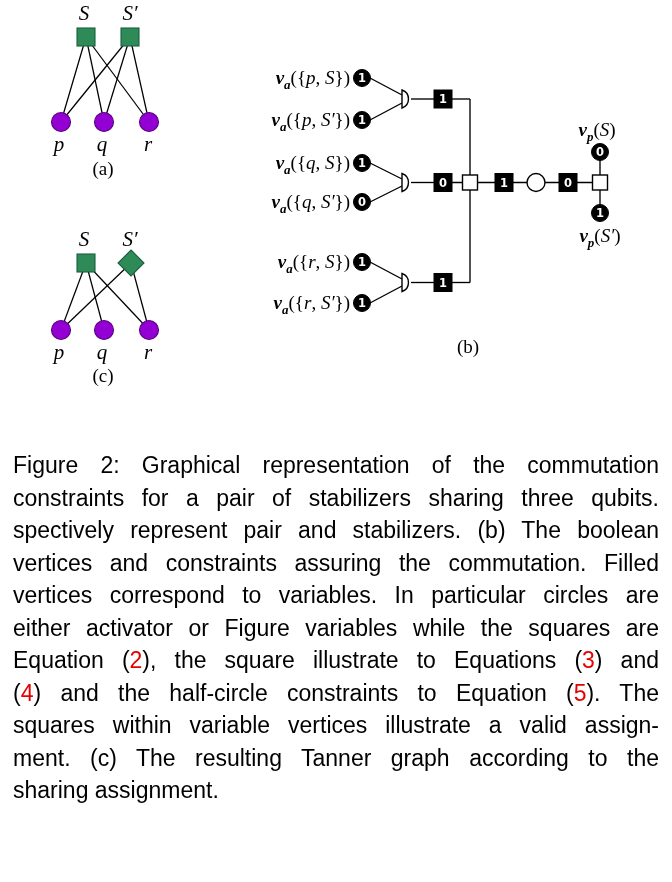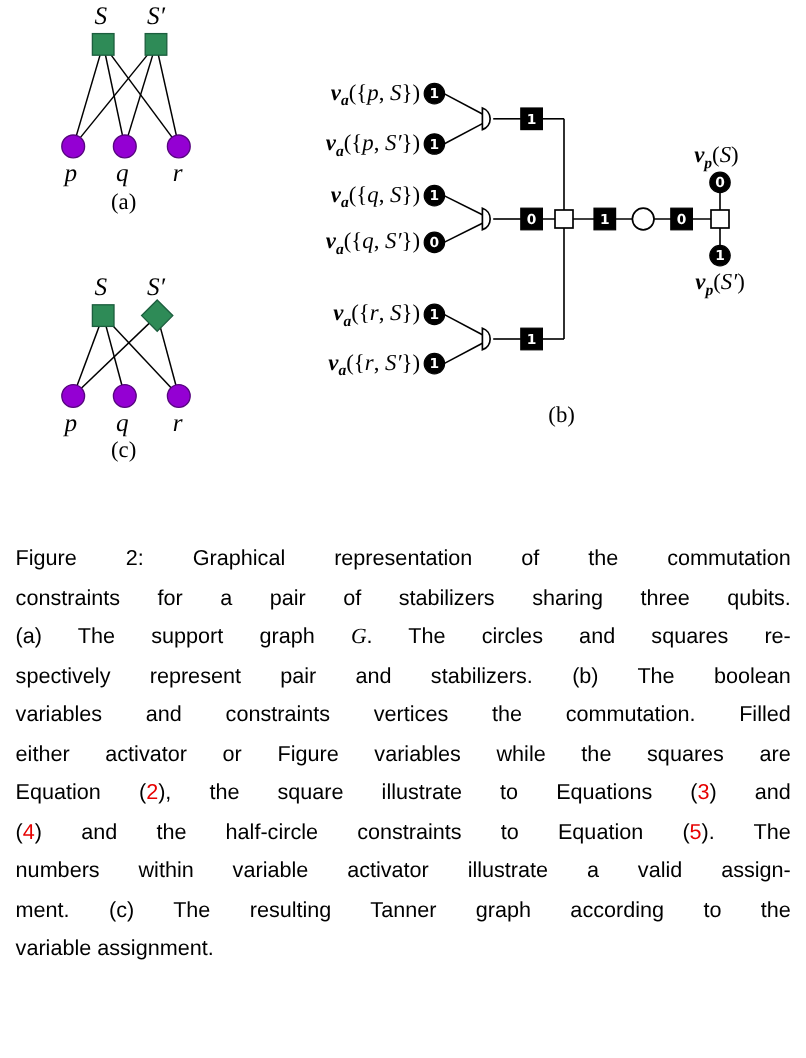--- a/index.html
+++ b/index.html
@@ -41,21 +41,21 @@
     position: absolute; transform: translateX(-50%);
     font-family: "Liberation Serif", "DejaVu Serif", serif;
     font-size: 19px; line-height: 26px; white-space: nowrap; color: #000; text-align: center;
   }
   .bi { font-style: italic; font-weight: bold; }
   .varlab sub, .plab sub { font-size: 13px; font-style: italic; font-weight: bold; }
   .it { font-style: italic; }
   
   .caption {
     position: absolute; left: 13px; top: 449px; width: 646px;
-    font-size: 18px; line-height: 32.5px; color: #000;
+    font-size: 23px; line-height: 32.5px; color: #000;
   }
   .cap-line { text-align: justify; text-align-last: justify; }
   .cap-line.last { text-align-last: left; }
   .cap-math { font-family: "Liberation Serif", "DejaVu Serif", serif; font-style: italic; }
   .cap-ref { color: #e60000; }
 </style>
 </head>
 <body>
 
 <div class="page">
@@ -170,24 +170,24 @@
   <div class="varlab" style="top:290px"><span class="bi">v</span><sub>a</sub><span>({</span><span class="it">r</span><span>, </span><span class="it">S′</span><span>})</span></div>
 
   <div class="plab" style="left:597px; top:117px"><span class="bi">v</span><sub>p</sub><span>(</span><span class="it">S</span><span>)</span></div>
   <div class="plab" style="left:600px; top:223px"><span class="bi">v</span><sub>p</sub><span>(</span><span class="it">S′</span><span>)</span></div>
 
   <div class="lbl tag" style="left:468px; top:336px">(b)</div>
 
   <div class="caption">
     <div class="cap-line"><span>Figure 2:  Graphical representation of the commutation</span></div>
     <div class="cap-line"><span>constraints for a pair of stabilizers sharing three qubits.</span></div>
-    <div class="cap-line"><span>(a) The support graph </span><span class="cap-math">G</span><span>.  The circles and squares re-</span></div>
     <div class="cap-line"><span>spectively represent pair and stabilizers. (b) The boolean</span></div>
-    <div class="cap-line"><span>variables and constraints vertices the commutation.  Filled</span></div>
+    <div class="cap-line"><span>vertices and constraints assuring the commutation.  Filled</span></div>
+    <div class="cap-line"><span>vertices correspond to variables.  In particular circles are</span></div>
     <div class="cap-line"><span>either activator or Figure variables while the squares are</span></div>
     <div class="cap-line"><span>Equation (</span><span class="cap-ref">2</span><span>), the square illustrate to Equations (</span><span class="cap-ref">3</span><span>) and</span></div>
     <div class="cap-line"><span>(</span><span class="cap-ref">4</span><span>) and the half-circle constraints to Equation (</span><span class="cap-ref">5</span><span>).  The</span></div>
-    <div class="cap-line"><span>numbers within variable activator illustrate a valid assign-</span></div>
+    <div class="cap-line"><span>squares within variable vertices illustrate a valid assign-</span></div>
     <div class="cap-line"><span>ment.  (c) The resulting Tanner graph according to the</span></div>
-    <div class="cap-line last"><span>variable assignment.</span></div>
+    <div class="cap-line last"><span>sharing assignment.</span></div>
   </div>
 
 </div>
 
 </body></html>

